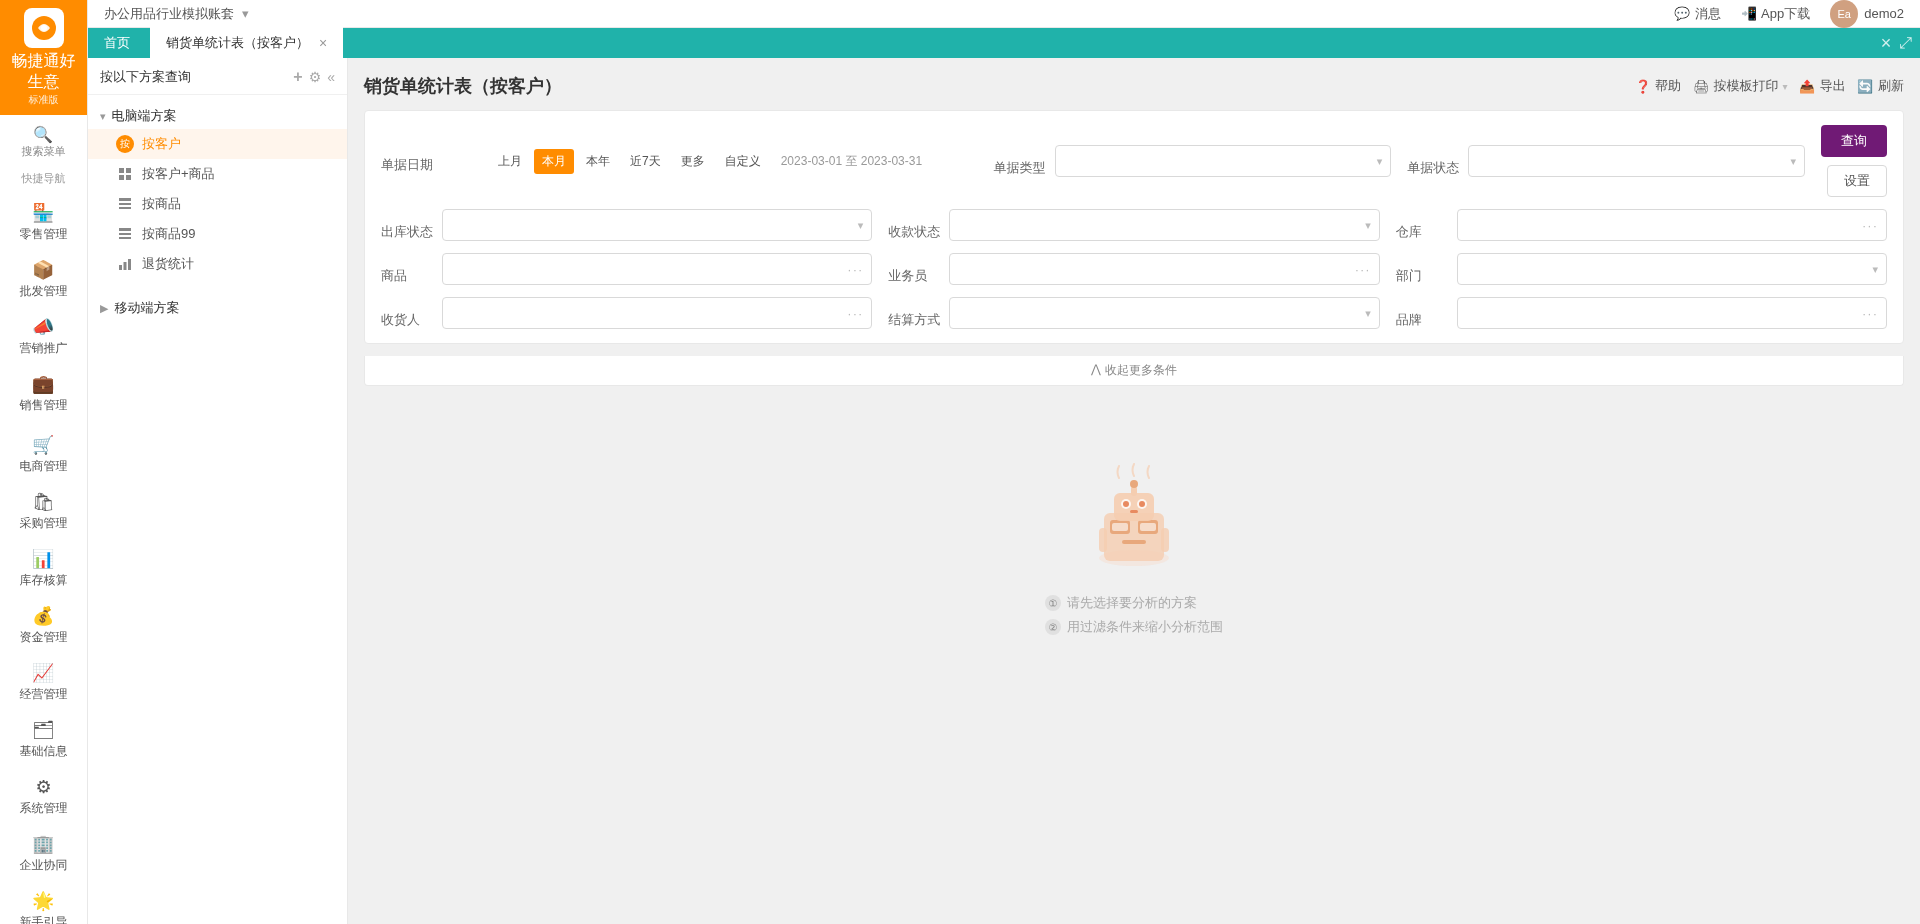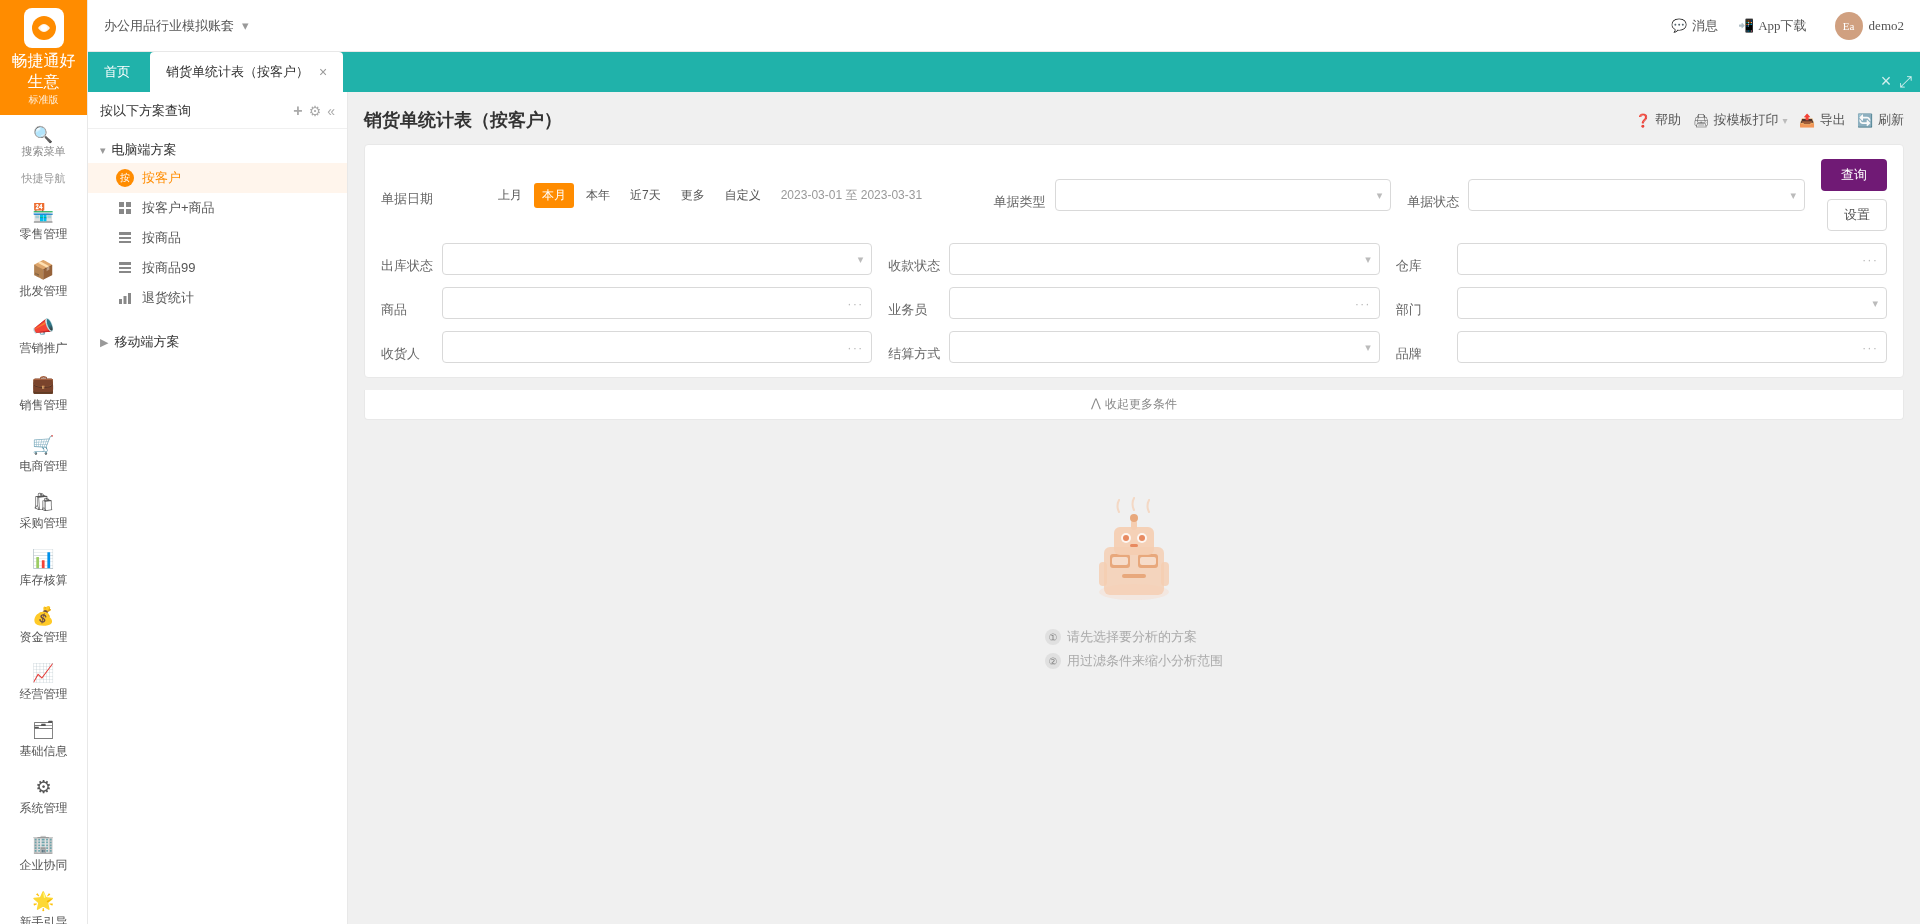--- a/index.html
+++ b/index.html
@@ -72,29 +72,28 @@
     
     .main-area {
       flex: 1;
       display: flex;
       flex-direction: column;
       overflow: hidden;
     }
 
     
     .top-header {
-      height: 52px;
+      height: 28px;
       background: #fff;
       border-bottom: 1px solid #e8e8e8;
       display: flex;
       align-items: center;
       padding: 0 16px;
       justify-content: space-between;
       flex-shrink: 0;
-      font-family: Liberation Serif, serif;
     }
     .top-header-left {
       display: flex;
       align-items: center;
       gap: 8px;
       color: #555;
       font-size: 13px;
     }
     .top-header-right {
       display: flex;
@@ -116,24 +115,24 @@
       background: #d0a080;
       display: flex;
       align-items: center;
       justify-content: center;
       color: white;
       font-size: 11px;
     }
 
     
     .tab-bar {
-      height: 40px;
+      height: 30px;
       background: #20b2aa;
       display: flex;
-      align-items: flex-end;
+      align-items: center;
       padding: 0 0 0 0;
       flex-shrink: 0;
     }
     .tab-item {
       height: 40px;
       display: flex;
       align-items: center;
       padding: 0 16px;
       cursor: pointer;
       font-size: 13px;
@@ -558,21 +557,21 @@
     </div>
     <div class="top-header-right">
       <div class="header-btn">
         <span>💬</span>
         <span>消息</span>
       </div>
       <div class="header-btn">
         <span>📲</span>
         <span>App下载</span>
       </div>
-      <div class="header-btn" style="gap:6px;margin-left:8px;">
+      <div class="header-btn" style="gap:6px;">
         <div class="avatar">
           <span>Ea</span>
         </div>
         <span>demo2</span>
       </div>
     </div>
   </div>
 
   <div class="tab-bar">
     <div class="tab-item home-tab">

